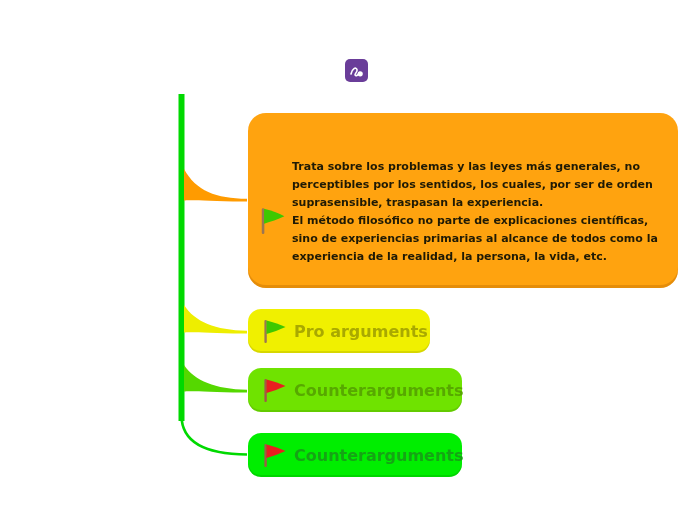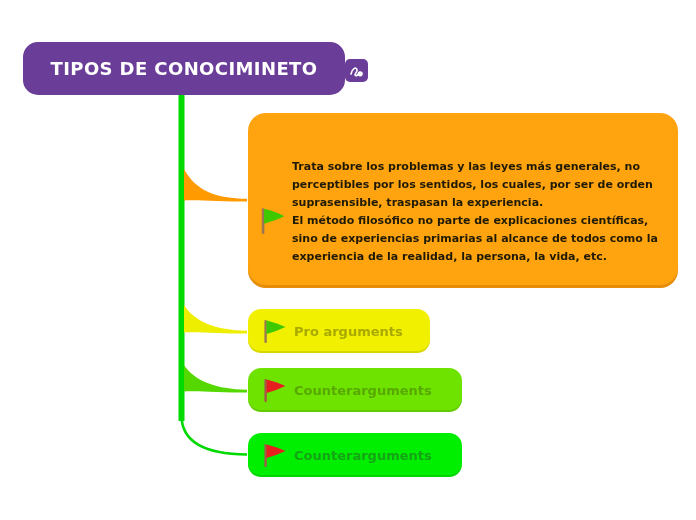--- a/index.html
+++ b/index.html
@@ -21,21 +21,21 @@
   }
 
   .desc-node{
     left:248px;top:113px;width:430px;height:175px;border-radius:18px;
     background:#ffa30f;color:#1f1a05;font-weight:bold;font-size:11px;line-height:18px;
     padding:9px 16px 8px 44px;white-space:pre-line;cursor:pointer;
     box-shadow:inset 0 -3px 0 rgba(180,100,0,.35);
   }
   .label-node{
     height:44px;border-radius:13px;display:flex;align-items:center;
-    font-weight:bold;font-size:13px;padding-left:46px;cursor:pointer;
+    font-weight:bold;font-size:16px;padding-left:46px;cursor:pointer;
     box-shadow:inset 0 -2px 0 rgba(0,0,0,.10);
   }
   .node-pro{left:248px;top:309px;width:182px;background:#f0f000;color:#a9a900;}
   .node-counter1{left:248px;top:368px;width:214px;background:#6fe300;color:#57a800;}
   .node-counter2{left:248px;top:433px;width:214px;background:#00ee00;color:#15a415;}
 
   .flag{position:absolute;pointer-events:none;}
   .desc-flag{left:8px;top:74px;}
   .label-flag{left:11px;top:8px;}
 </style>
@@ -49,23 +49,20 @@
     <path d="M181.5 94 V 421" stroke="#00d900" stroke-width="6" fill="none"></path>
     <path d="M181.5 416 Q 182 454 247 454.5" stroke="#00d900" stroke-width="2.6" fill="none"></path>
 
     <path d="M184 169 C 196 191 216 198.5 247 198.8 L 247 201.4 C 212 201.6 191 199.5 184 200.5 Z" fill="#ff9b00"></path>
 
     <path d="M184 305 C 195 322 215 330 247 330.8 L 247 333.4 C 212 333.6 191 331.5 184 332.5 Z" fill="#eeee00"></path>
 
     <path d="M184 365 C 195 381 215 389 247 389.8 L 247 392.4 C 212 392.6 191 390.5 184 391.5 Z" fill="#55d800"></path>
   </svg>
 
-  <div class="node root-node">
-    <span>TIPOS DE CONOCIMINETO</span>
-  </div>
 
   <div class="root-badge">
     <span style="display:flex;">
       <svg width="17" height="17" viewBox="0 0 17 17">
         <path d="M3 12 C4 6.5 8 4.5 9 7.5 C10 10.5 6 11.5 7.2 13.2 C8 14.3 10.5 13 11.5 10.5" stroke="#ffffff" stroke-width="1.6" fill="none" stroke-linecap="round"></path>
         <circle cx="12.2" cy="11.8" r="2.6" fill="#ffffff"></circle>
       </svg>
     </span>
   </div>
 

